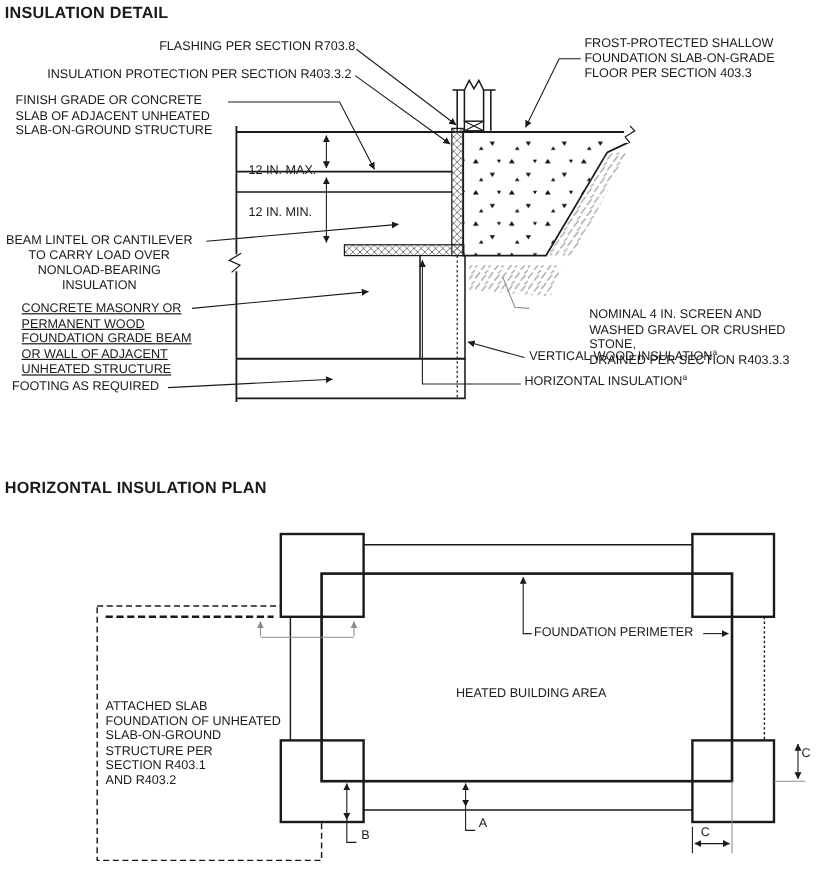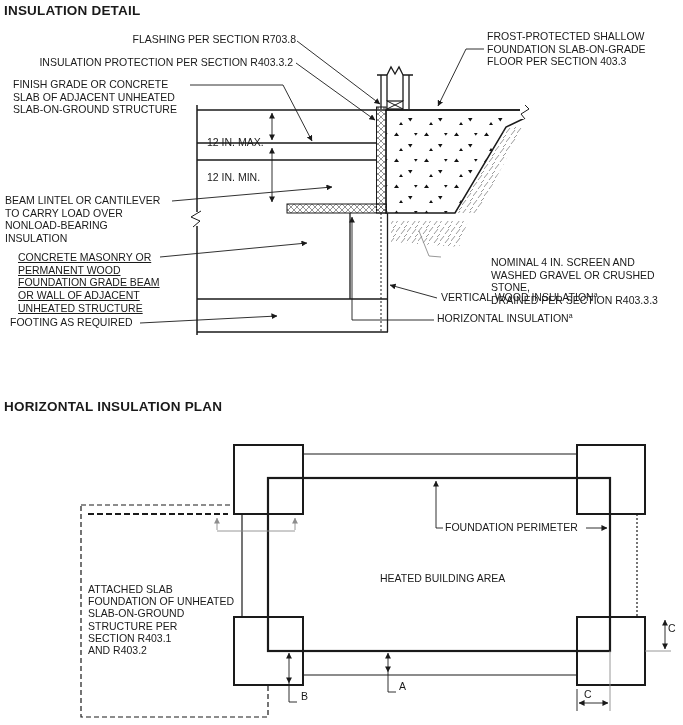--- a/index.html
+++ b/index.html
@@ -147,21 +147,21 @@
 <div class="lbl right" style="right:387px;top:33px;">FLASHING PER SECTION R703.8</div>
 <div class="lbl right" style="right:390px;top:56px;">INSULATION PROTECTION PER SECTION R403.3.2</div>
 <div class="lbl" style="left:13px;top:78px;">FINISH GRADE OR CONCRETE
 SLAB OF ADJACENT UNHEATED
 SLAB-ON-GROUND STRUCTURE</div>
 <div class="lbl" style="left:487px;top:30px;">FROST-PROTECTED SHALLOW
 FOUNDATION SLAB-ON-GRADE
 FLOOR PER SECTION 403.3</div>
 <div class="lbl" style="left:207px;top:120px;margin-top:16px;">12 IN. MAX.</div>
 <div class="lbl" style="left:207px;top:171px;">12 IN. MIN.</div>
-<div class="lbl" style="left:5px;top:194px;">BEAM LINTEL OR CANTILEVER
+<div class="lbl" style="left:5px;top:194px;text-align:center;">BEAM LINTEL OR CANTILEVER
 TO CARRY LOAD OVER
 NONLOAD-BEARING
 INSULATION</div>
 <div class="lbl" style="left:18px;top:251px;text-decoration:underline;">CONCRETE MASONRY OR
 PERMANENT WOOD
 FOUNDATION GRADE BEAM
 OR WALL OF ADJACENT
 UNHEATED STRUCTURE</div>
 <div class="lbl" style="left:10px;top:316px;">FOOTING AS REQUIRED</div>
 <div class="lbl" style="left:443px;top:256px;margin-left:48px;">NOMINAL 4 IN. SCREEN AND

